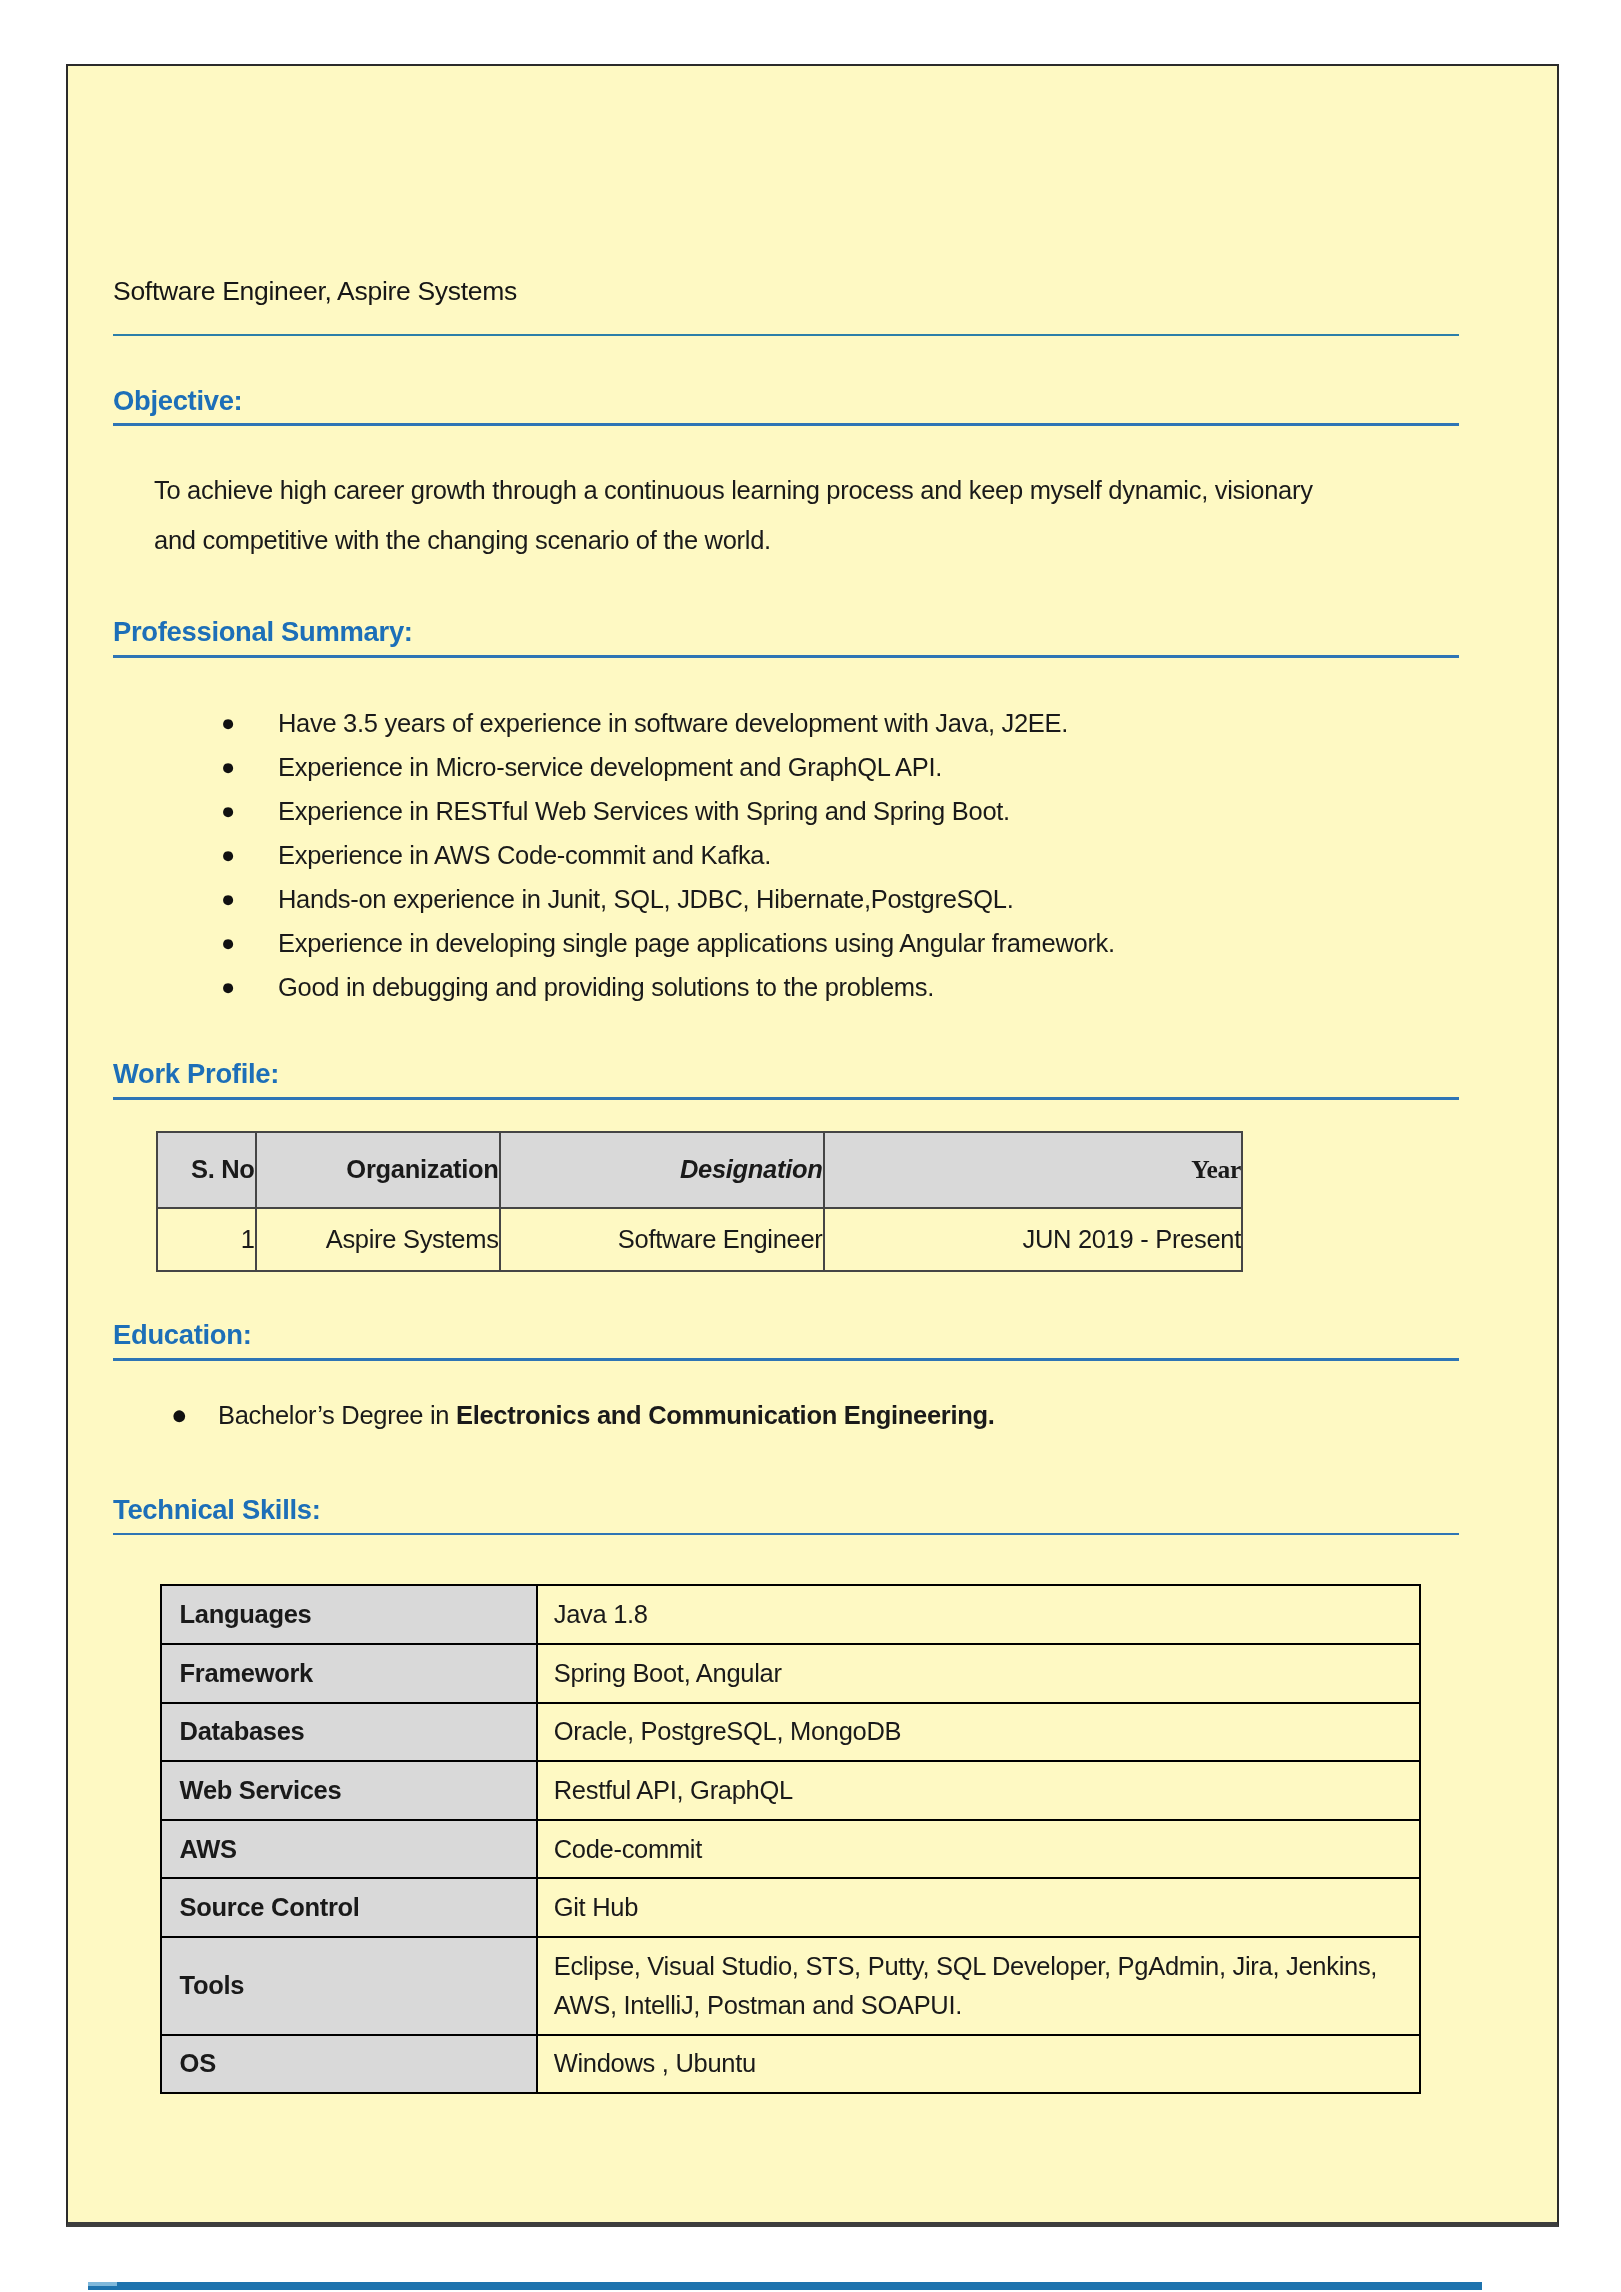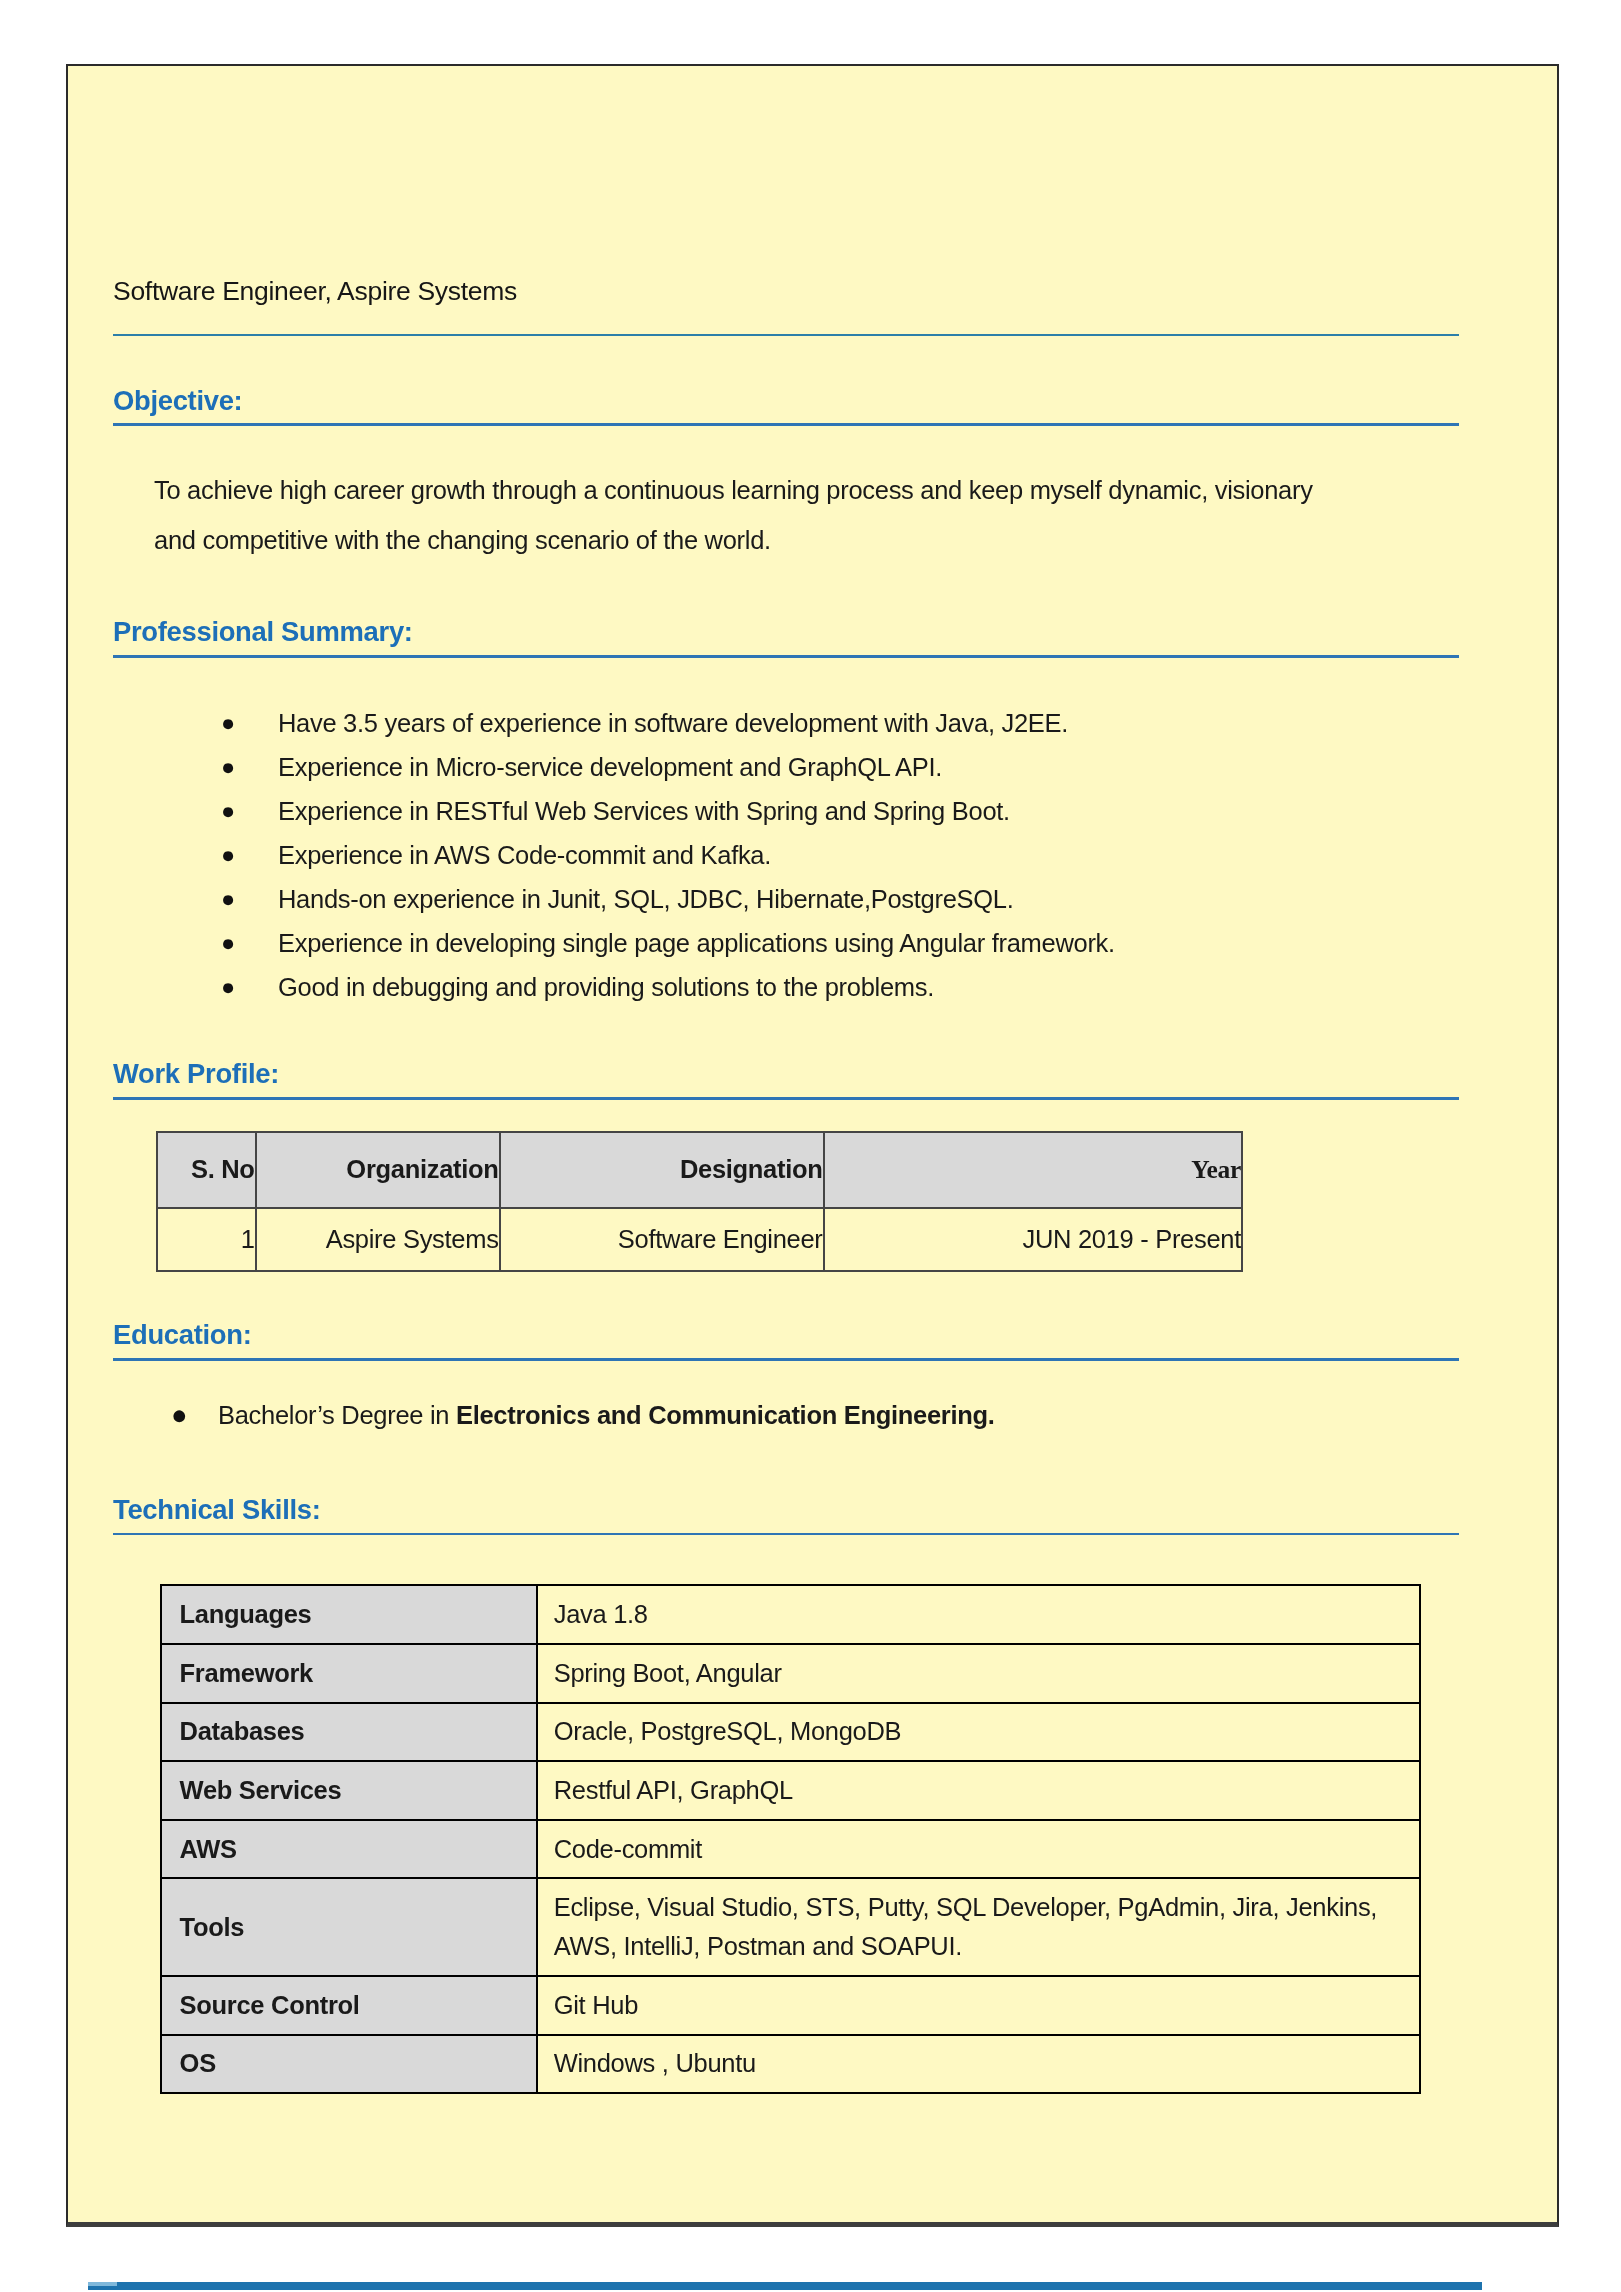--- a/index.html
+++ b/index.html
@@ -27,21 +27,21 @@
   .bullet-list { margin-top: 43px; }
   .bullet-item { position: relative; padding-left: 165px; height: 44px; line-height: 44px; font-size: 25.5px; }
   .bullet-dot { position: absolute; left: 108px; top: 0; font-size: 23.5px; line-height: 44px; color: #111; }
 
   .work-heading { margin-top: 49px; }
   table { border-collapse: collapse; }
   .work-table { margin-top: 31px; margin-left: 43px; width: 1087px; table-layout: fixed; border: 2.9px solid #2a2a2a; }
   .work-table th, .work-table td { border: 2px solid #454545; text-align: right; font-size: 25.5px; }
   .work-table th { background: var(--table_header_bg, #d9d9d9); font-weight: 700; height: 76px; }
   .work-table td { height: 63px; font-weight: 400; }
-  .col-sno { width: 95px; } .col-org { width: 235px; } .col-desig { width: 312px; } .col-year { width: 403px; font-family: Liberation Serif, serif; }
+  .col-sno { width: 95px; } .col-org { width: 235px; } .col-desig { width: 312px; font-style: italic; } .col-year { width: 403px; font-family: Liberation Serif, serif; }
 
   .edu-heading { margin-top: 47px; }
   .edu-bullet { position: relative; margin-top: 32px; padding-left: 105px; height: 44px; line-height: 44px; font-size: 25.5px; }
   .edu-bullet .bullet-dot { left: 58px; font-size: 27.4px; }
   .edu-bold { font-weight: 700; }
 
   .skills-heading { margin-top: 57px; }
   .skills-table { margin-top: 49px; margin-left: 47px; width: 1261px; table-layout: fixed; border: 2.9px solid #2a2a2a; }
   .skills-table td { border: 2px solid #000000; font-size: 25.5px; vertical-align: middle; }
   .skills-label { width: 376px; background: var(--table_header_bg, #d9d9d9); font-weight: 700; padding: 8.8px 9.8px 8.8px 17.6px; height: 49px; }
@@ -123,26 +123,26 @@
       </tr>
       <tr>
         <td class="skills-label">Web Services</td>
         <td class="skills-value">Restful API, GraphQL</td>
       </tr>
       <tr>
         <td class="skills-label">AWS</td>
         <td class="skills-value">Code-commit</td>
       </tr>
       <tr>
+        <td class="skills-label">Source Control</td>
+        <td class="skills-value">Git Hub</td>
+      </tr>
+      <tr>
         <td class="skills-label">Tools</td>
         <td class="skills-value">Eclipse, Visual Studio, STS, Putty, SQL Developer, PgAdmin, Jira, Jenkins, AWS, IntelliJ, Postman and SOAPUI.</td>
-      </tr>
-      <tr>
-        <td class="skills-label">Source Control</td>
-        <td class="skills-value">Git Hub</td>
       </tr>
       <tr>
         <td class="skills-label">OS</td>
         <td class="skills-value">Windows , Ubuntu</td>
       </tr>
     </tbody>
       </table>
 
   </div>
 </div>

